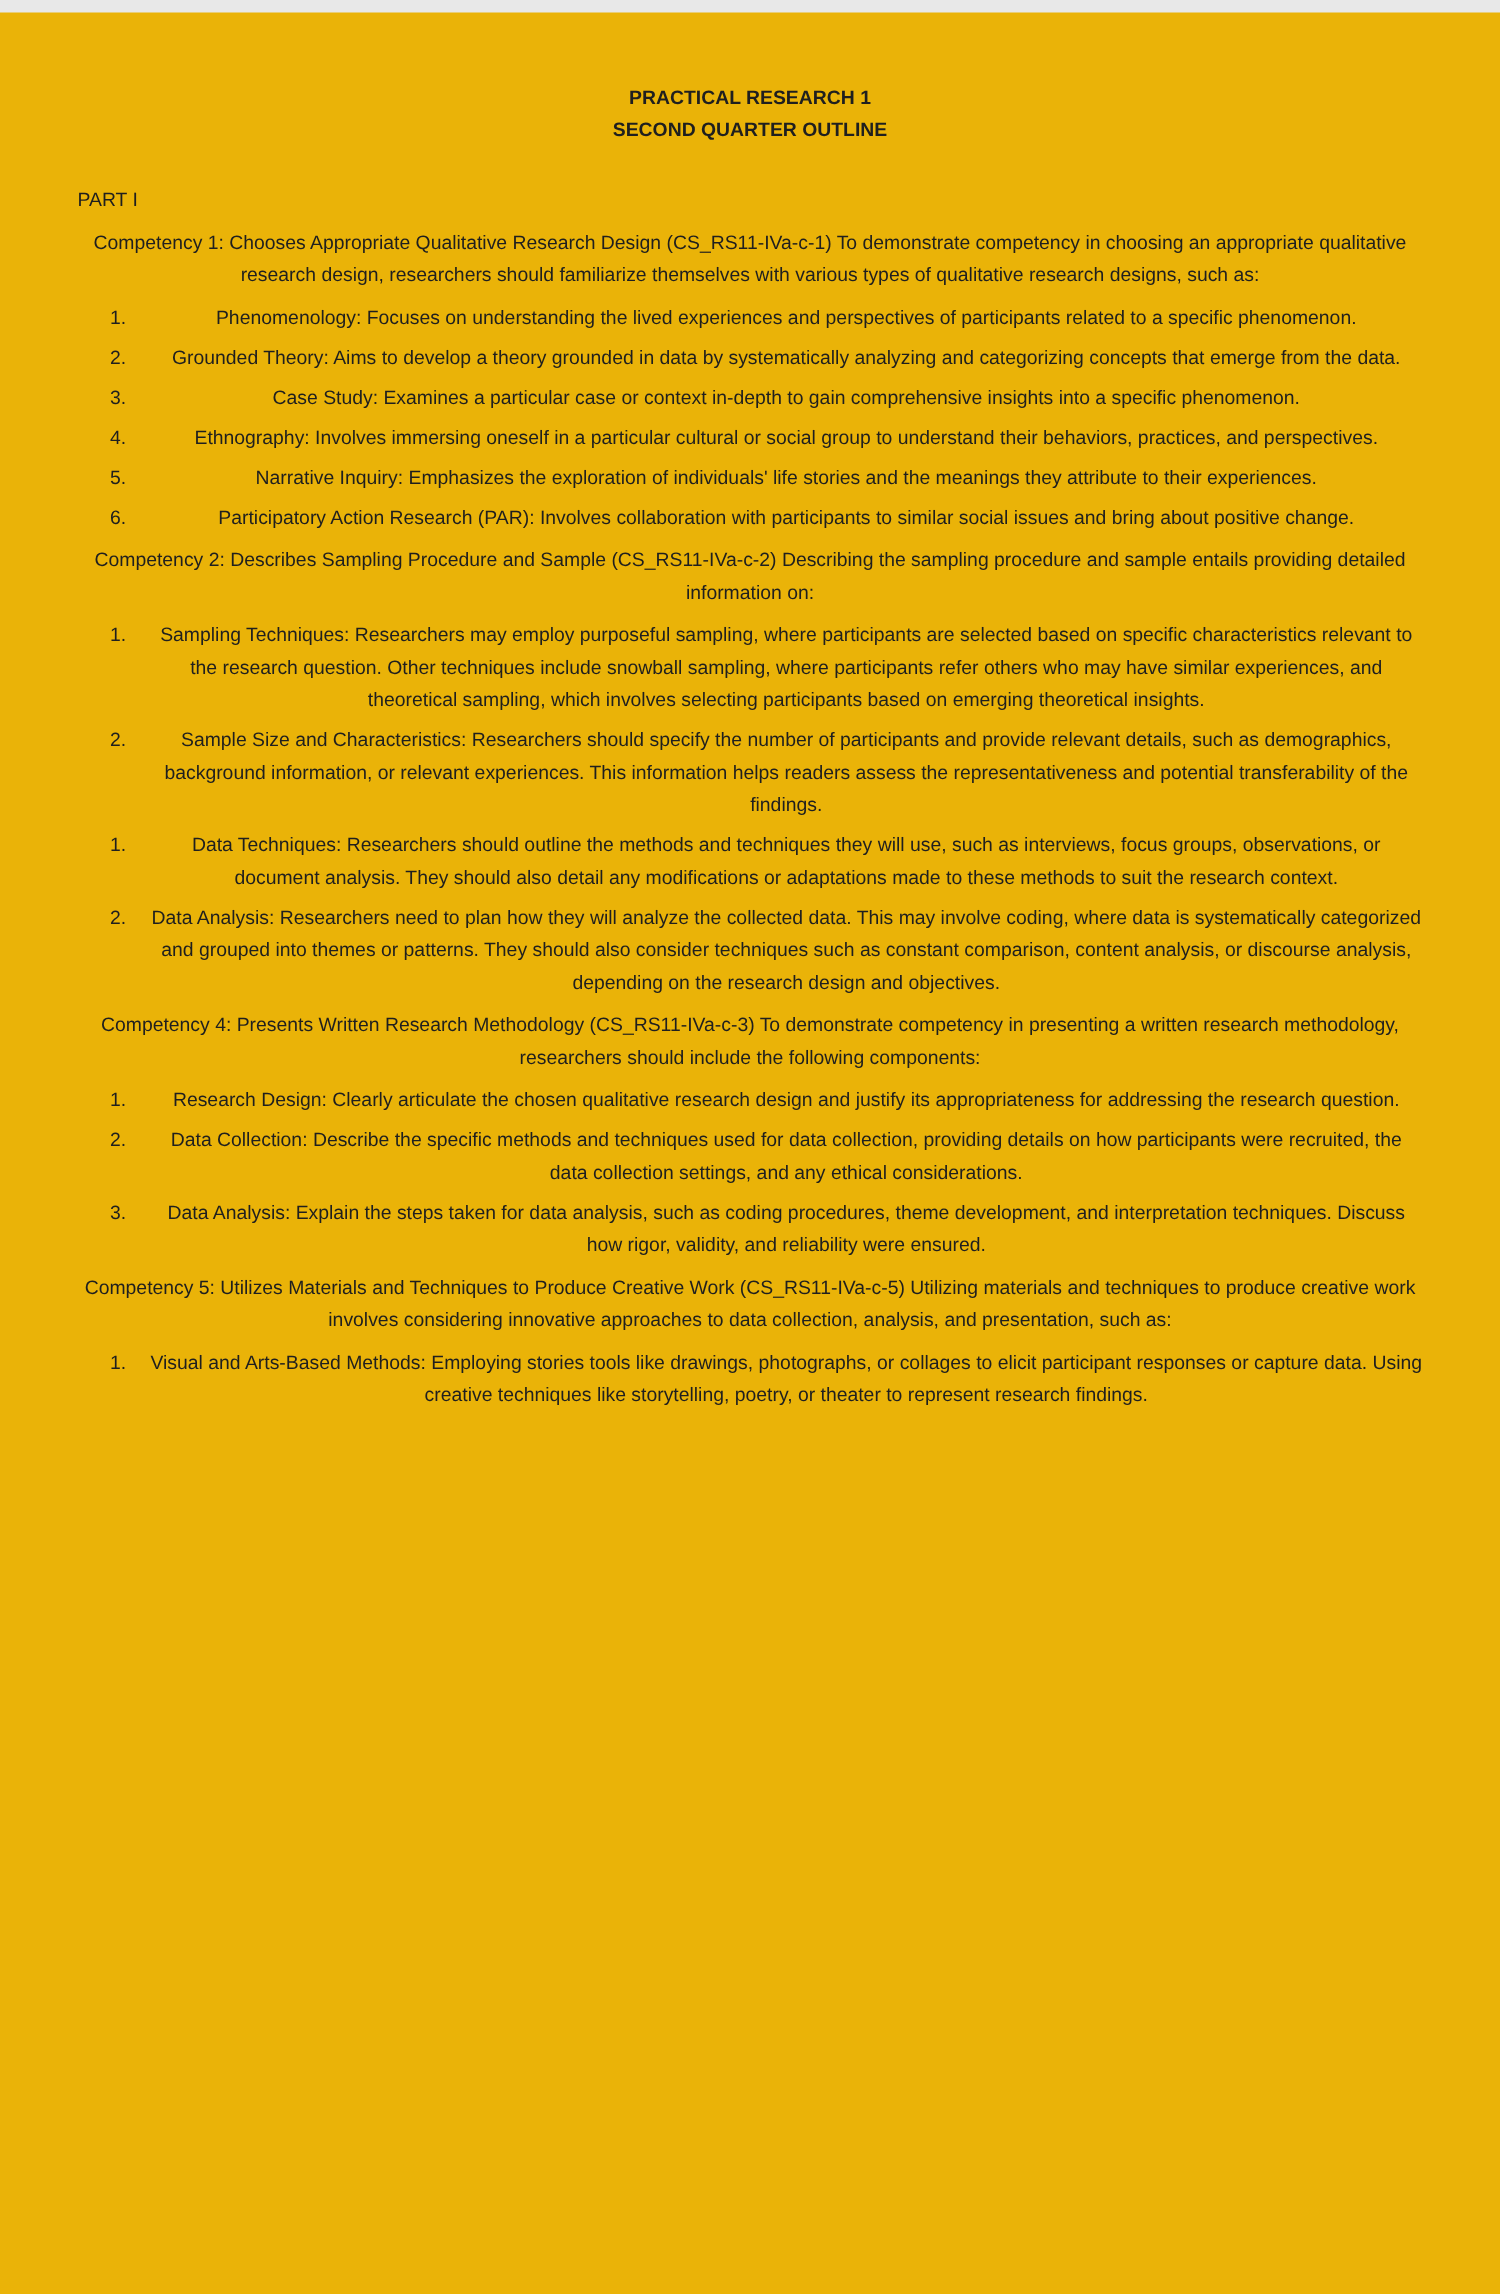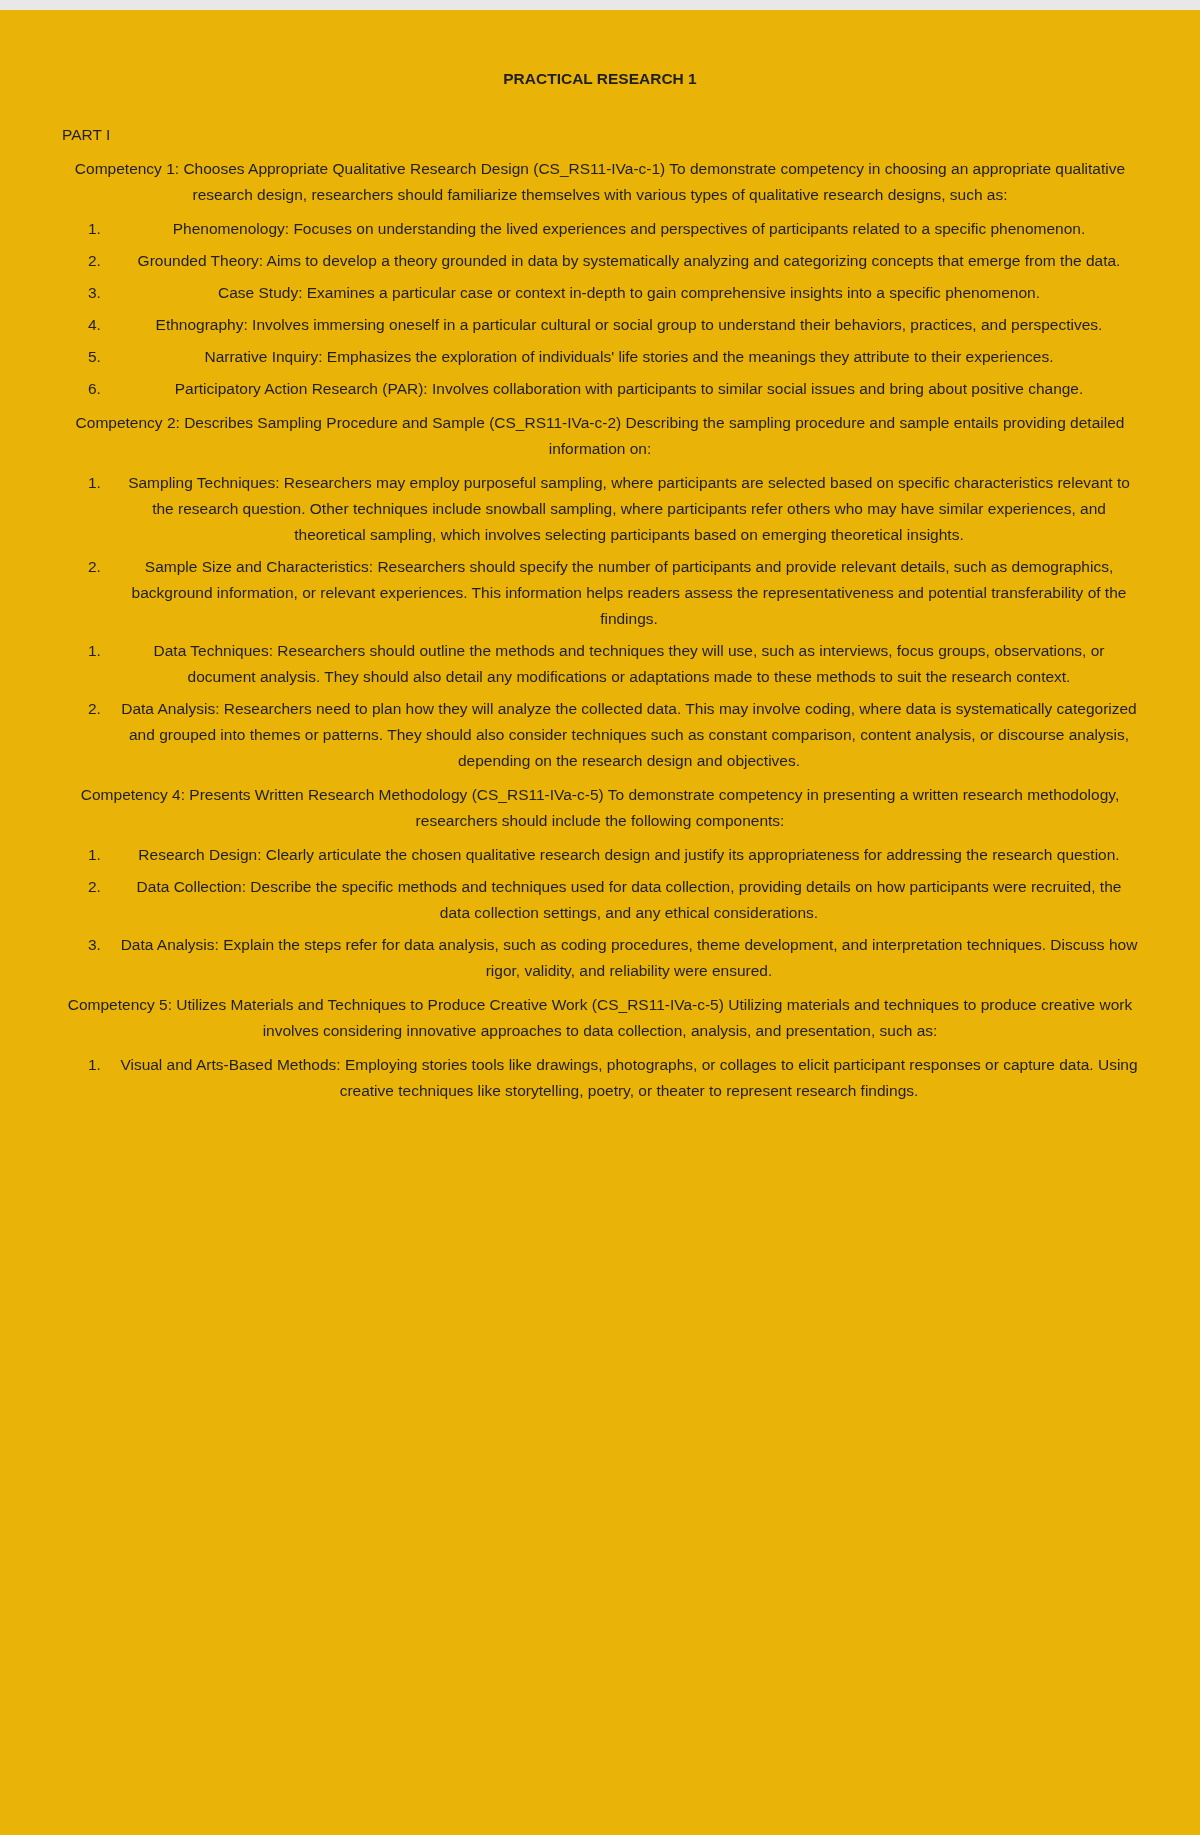--- a/index.html
+++ b/index.html
@@ -59,20 +59,21 @@
     background: #16365c;
   }
 </style>
 </head>
 <body>
 
 <div class="page">
 
   <div class="doc-title">
     <div>PRACTICAL RESEARCH 1</div>
+    <div>SECOND QUARTER OUTLINE</div>
   </div>
 
   <div class="part-heading">PART I</div>
 
   <p class="intro">Competency 1: Chooses Appropriate Qualitative Research Design (CS_RS11-IVa-c-1) To demonstrate competency in choosing an appropriate qualitative research design, researchers should familiarize themselves with various types of qualitative research designs, such as:</p>
   <div class="list">
     <div class="li">
       <span class="num">1.</span>
       <span class="txt">Phenomenology: Focuses on understanding the lived experiences and perspectives of participants related to a specific phenomenon.</span>
     </div>
@@ -114,33 +115,33 @@
     <div class="li">
       <span class="num">1.</span>
       <span class="txt">Data Techniques: Researchers should outline the methods and techniques they will use, such as interviews, focus groups, observations, or document analysis. They should also detail any modifications or adaptations made to these methods to suit the research context.</span>
     </div>
     <div class="li">
       <span class="num">2.</span>
       <span class="txt">Data Analysis: Researchers need to plan how they will analyze the collected data. This may involve coding, where data is systematically categorized and grouped into themes or patterns. They should also consider techniques such as constant comparison, content analysis, or discourse analysis, depending on the research design and objectives.</span>
     </div>
   </div>
 
-  <p class="intro">Competency 4: Presents Written Research Methodology (CS_RS11-IVa-c-5) To demonstrate competency in presenting a written research methodology, researchers should include the following components:</p>
+  <p class="intro">Competency 4: Presents Written Research Methodology (CS_RS11-IVa-c-3) To demonstrate competency in presenting a written research methodology, researchers should include the following components:</p>
   <div class="list">
     <div class="li">
       <span class="num">1.</span>
       <span class="txt">Research Design: Clearly articulate the chosen qualitative research design and justify its appropriateness for addressing the research question.</span>
     </div>
     <div class="li">
       <span class="num">2.</span>
       <span class="txt">Data Collection: Describe the specific methods and techniques used for data collection, providing details on how participants were recruited, the data collection settings, and any ethical considerations.</span>
     </div>
     <div class="li">
       <span class="num">3.</span>
-      <span class="txt">Data Analysis: Explain the steps refer for data analysis, such as coding procedures, theme development, and interpretation techniques. Discuss how rigor, validity, and reliability were ensured.</span>
+      <span class="txt">Data Analysis: Explain the steps taken for data analysis, such as coding procedures, theme development, and interpretation techniques. Discuss how rigor, validity, and reliability were ensured.</span>
     </div>
   </div>
 
   <p class="intro">Competency 5: Utilizes Materials and Techniques to Produce Creative Work (CS_RS11-IVa-c-5) Utilizing materials and techniques to produce creative work involves considering innovative approaches to data collection, analysis, and presentation, such as:</p>
   <div class="list">
     <div class="li">
       <span class="num">1.</span>
       <span class="txt">Visual and Arts-Based Methods: Employing stories tools like drawings, photographs, or collages to elicit participant responses or capture data. Using creative techniques like storytelling, poetry, or theater to represent research findings.</span>
     </div>
   </div>

